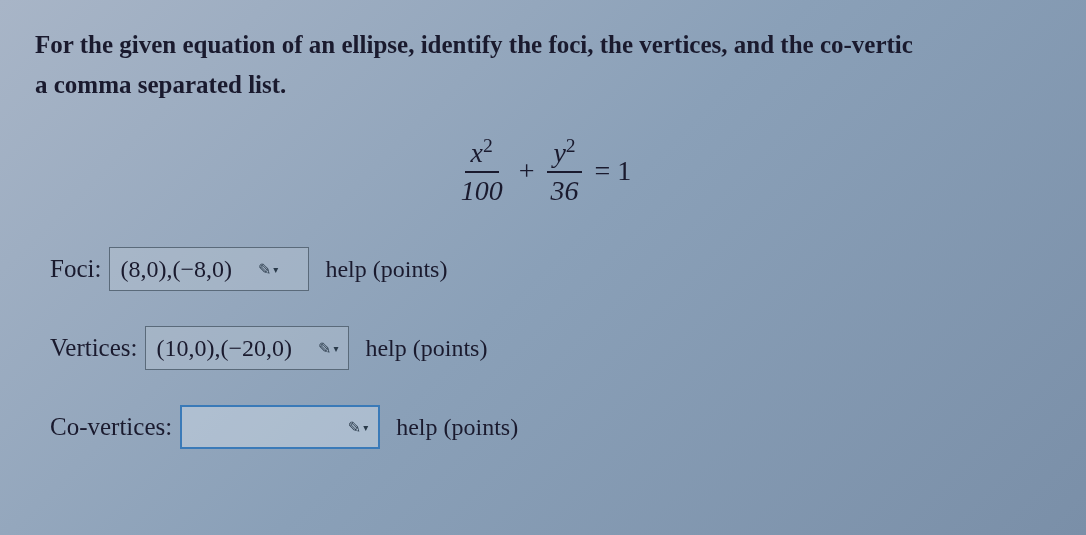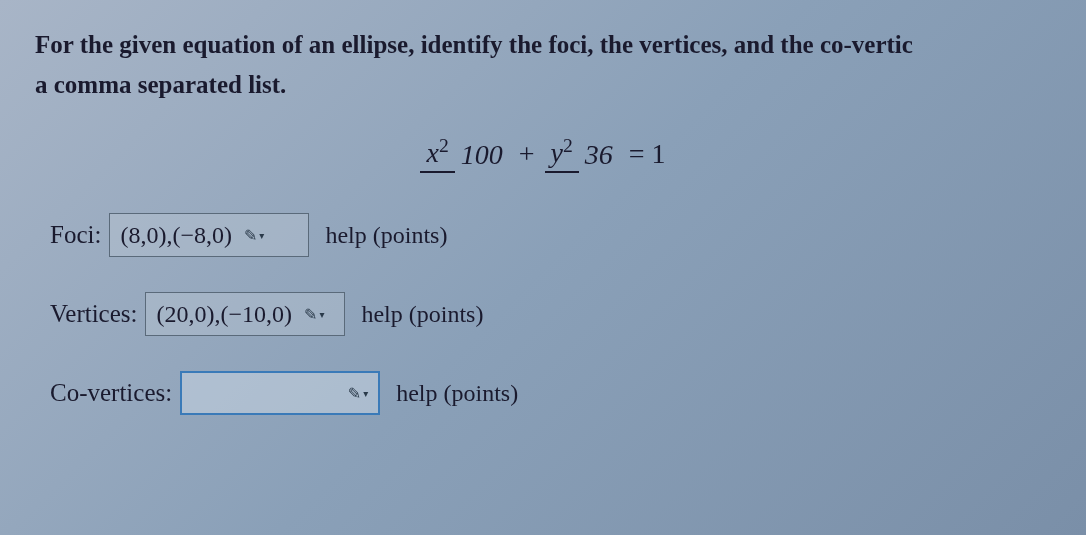--- a/index.html
+++ b/index.html
@@ -30,21 +30,21 @@
       font-family: 'Times New Roman', serif;
       font-size: 28px;
     }
     .equation {
       display: flex;
       align-items: center;
       gap: 10px;
     }
     .fraction {
       display: inline-flex;
-      flex-direction: row;
+      flex-direction: column;
       align-items: center;
       vertical-align: middle;
     }
     .fraction .num {
       padding: 0 6px 2px 6px;
       border-bottom: 2px solid #1a1a2e;
     }
     .fraction .den {
       padding: 2px 6px 0 6px;
       font-style: italic;
@@ -68,20 +68,21 @@
       margin-left: 15px;
     }
     .input-box {
       display: inline-flex;
       align-items: center;
       border: 1px solid #5a6a7a;
       background: rgba(200, 210, 220, 0.3);
       padding: 6px 10px;
       min-height: 44px;
       font-family: 'Times New Roman', serif;
+      gap: 14px;
     }
     .input-box.filled {
       min-width: 200px;
     }
     .input-box.active {
       border: 2px solid #3a7ab8;
       background: rgba(220, 230, 240, 0.4);
       min-width: 200px;
     }
     .input-box.empty {
@@ -135,21 +136,21 @@
   <span class="input-box filled">
     <span class="input-value">(8,0),(−8,0)</span>
     <span class="pencil-icon">✎<span class="chevron">▾</span></span>
   </span>
   <span class="help-text">help (points)</span>
 </div>
 
 <div class="answer-row">
   <span class="answer-label">Vertices:</span>
   <span class="input-box filled">
-    <span class="input-value">(20,0),(−10,0)</span>
+    <span class="input-value">(10,0),(−20,0)</span>
     <span class="pencil-icon">✎<span class="chevron">▾</span></span>
   </span>
   <span class="help-text">help (points)</span>
 </div>
 
 <div class="answer-row">
   <span class="answer-label">Co-vertices:</span>
   <span class="input-box active empty">
     <span class="input-value"></span>
     <span class="pencil-icon" style="margin-left:auto;">✎<span class="chevron">▾</span></span>

